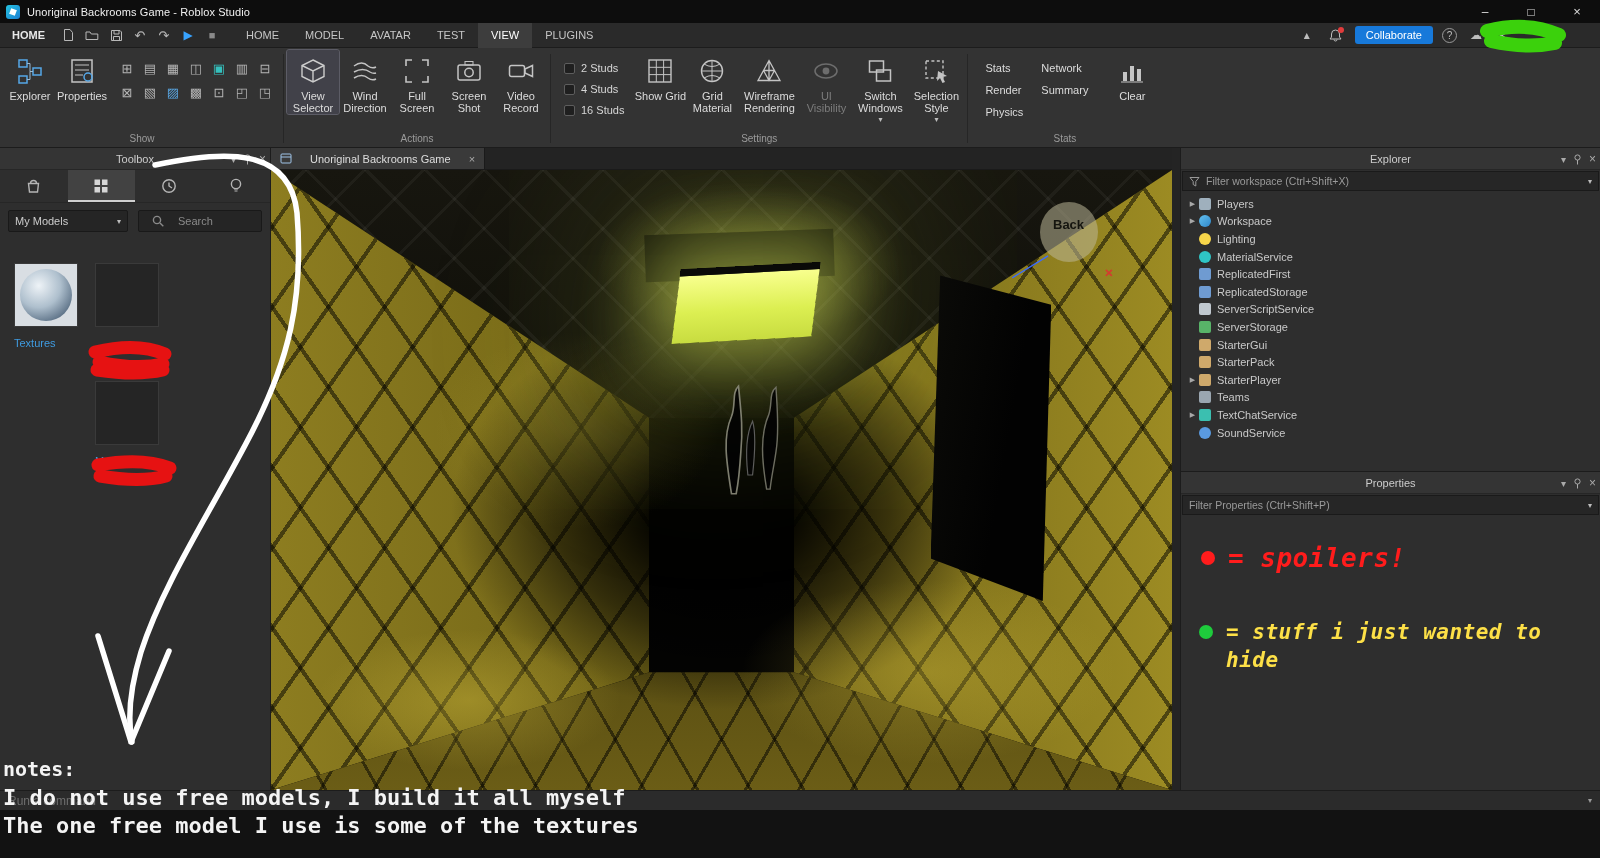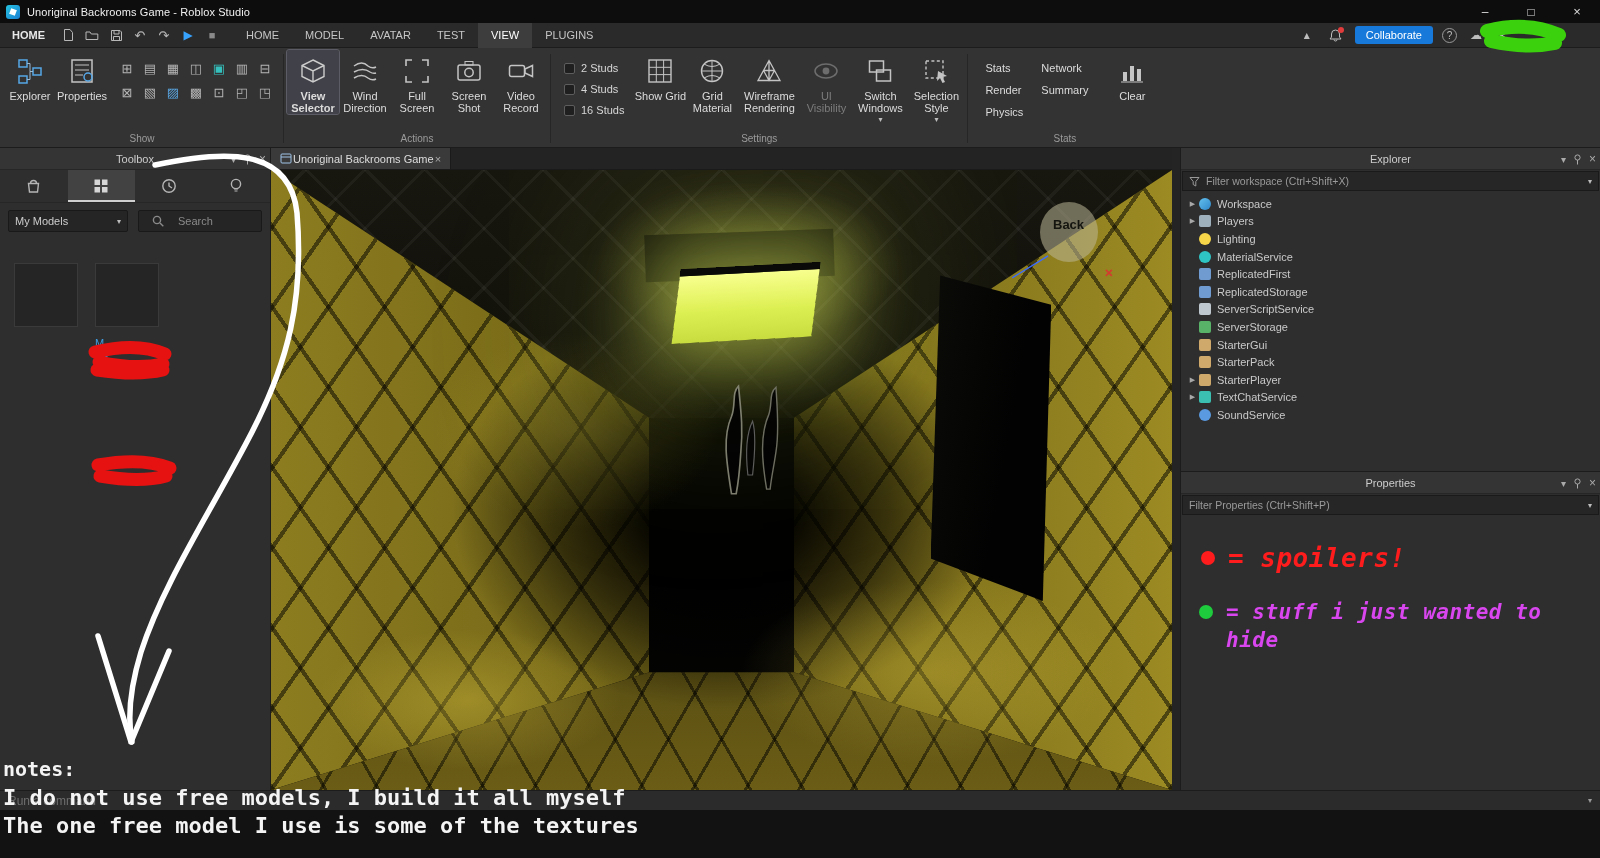--- a/index.html
+++ b/index.html
@@ -32,21 +32,21 @@
   .help-circ{width:15px;height:15px;border-radius:50%;border:1px solid #9a9a9a;color:#bdbdbd;font-size:10px;display:flex;align-items:center;justify-content:center;}
 
   
   .ribbon{height:100px;background:#333333;border-bottom:1px solid #1c1c1c;display:flex;align-items:stretch;padding:2px 4px 0 4px;}
   .rgroup{display:flex;flex-direction:column;}
   .rgroup-content{display:flex;align-items:flex-start;flex:1;}
   .rgroup-label{font-size:10px;color:#9b9b9b;text-align:center;padding:1px 0 3px;}
   .rsep{width:1px;background:#262626;margin:4px 3px;}
   .bigbtn{width:52px;display:flex;flex-direction:column;align-items:center;padding-top:7px;color:#dcdcdc;font-size:11px;text-align:center;line-height:12px;}
   .bigbtn .bicon{margin-bottom:5px;}
-  .bigbtn.active{background:#414149;outline:1px solid #5c5c66;border-radius:2px;font-weight:bold;}
+  .bigbtn.active{background:#414149;outline:1px solid #5c5c66;border-radius:2px;}
   .bigbtn.disabled{opacity:.42;}
   .caret{font-size:8px;color:#bdbdbd;}
   .minigrid{display:grid;grid-template-columns:repeat(7,22px);grid-auto-rows:23px;gap:1px;padding:7px 4px 0 8px;}
   .mini{display:flex;align-items:center;justify-content:center;color:#b5b5b5;font-size:13px;}
   .mini.teal{color:#35c0bd;} .mini.blue{color:#5aa9e6;}
   .studs-col{display:flex;flex-direction:column;gap:9px;padding:12px 10px 0 10px;}
   .stud-row{display:flex;align-items:center;gap:6px;color:#d6d6d6;font-size:11px;white-space:nowrap;}
   .chk{width:11px;height:11px;background:#1f1f1f;border:1px solid #5d5d5d;border-radius:2px;}
   .stats-grid{display:grid;grid-template-columns:auto auto;column-gap:18px;row-gap:10px;padding:12px 12px 0 14px;color:#dcdcdc;font-size:11px;}
   .clearbtn{margin-left:6px;}
@@ -69,21 +69,21 @@
   .tb-item{width:66px;}
   .thumb{width:64px;height:64px;background:#252525;border:1px solid #3a3a3a;}
   .thumb.light{background:#d9dee3;position:relative;}
   .thumb.light::after{content:"";position:absolute;inset:5px;border-radius:50%;background:radial-gradient(circle at 36% 32%,#eef3f7 0%,#aebfcd 45%,#5f7489 78%,#41536a 100%);}
   .tb-label{margin-top:9px;color:#3f9be0;font-size:11px;line-height:15px;}
   .col2{grid-column:2;}
 
   
   .viewport-col{flex:1;display:flex;flex-direction:column;min-width:0;}
   .vtabbar{height:22px;background:#232323;display:flex;align-items:stretch;border-bottom:1px solid #1a1a1a;}
-  .vtab{background:#3a3a3a;color:#dddddd;font-size:11px;display:flex;align-items:center;gap:1px;padding:0 9px;border-right:1px solid #1a1a1a;}
+  .vtab{background:#3a3a3a;color:#dddddd;font-size:11px;display:flex;align-items:center;gap:18px;padding:0 9px;border-right:1px solid #1a1a1a;}
   .vtab .x{color:#a8a8a8;font-size:11px;}
   .scene{flex:1;position:relative;background:#000;overflow:hidden;}
   .sc{position:absolute;}
   .sc-ceiling{inset:0;clip-path:polygon(0 0,100% 0,58% 40%,42% 40%);
     background:
       repeating-linear-gradient(45deg, rgba(255,255,255,.045) 0 3px, transparent 3px 42px),
       repeating-linear-gradient(-45deg, rgba(255,255,255,.045) 0 3px, transparent 3px 42px),
       linear-gradient(to bottom,#17160f 0%,#0a0a06 60%,#050503 100%);}
   .sc-wall-left{inset:0;clip-path:polygon(0 0,42% 40%,42% 81%,0 100%);
     background:
@@ -441,20 +441,24 @@
         <div class="tb-search">
           <svg width="12" height="12">
               <circle cx="5" cy="5" r="3.6" fill="none" stroke="#8a8a8a" stroke-width="1.4"></circle>
               <path d="M8,8 L11.3,11.3" stroke="#8a8a8a" stroke-width="1.4"></path>
             </svg>
           <span>Search</span>
         </div>
       </div>
       <div class="tb-content">
         <div class="tb-item">
+          <div class="thumb light"></div>
+          <div class="tb-label">Textures</div>
+        </div>
+        <div class="tb-item">
           <div class="thumb"></div>
           <div class="tb-label"></div>
         </div>
         <div class="tb-item col2">
           <div class="thumb"></div>
           <div class="tb-label">
             <div>M</div>
             <div>Kit</div>
           </div>
         </div>
@@ -519,27 +523,27 @@
         <div class="filter-row">
           <svg width="11" height="11">
               <path d="M1,1.5 H10 L6.8,5.5 V10 L4.2,8.5 V5.5 Z" fill="none" stroke="#9a9a9a"></path>
             </svg>
           <span>Filter workspace (Ctrl+Shift+X)</span>
           <span class="caret">▾</span>
         </div>
         <div class="tree">
           <div class="trow">
               <span class="tw">▶</span>
+              <span class="ticon ic1"></span>
+              <span>Players</span>
+            </div>
+          <div class="trow">
+              <span class="tw">▶</span>
               <span class="ticon round ic0"></span>
               <span>Workspace</span>
-            </div>
-          <div class="trow">
-              <span class="tw">▶</span>
-              <span class="ticon ic1"></span>
-              <span>Players</span>
             </div>
           <div class="trow">
               <span class="tw"></span>
               <span class="ticon round ic2"></span>
               <span>Lighting</span>
             </div>
           <div class="trow">
               <span class="tw"></span>
               <span class="ticon round ic3"></span>
               <span>MaterialService</span>
@@ -571,20 +575,25 @@
             </div>
           <div class="trow">
               <span class="tw"></span>
               <span class="ticon ic10"></span>
               <span>StarterPack</span>
             </div>
           <div class="trow">
               <span class="tw">▶</span>
               <span class="ticon ic11"></span>
               <span>StarterPlayer</span>
+            </div>
+          <div class="trow">
+              <span class="tw"></span>
+              <span class="ticon ic12"></span>
+              <span>Teams</span>
             </div>
           <div class="trow">
               <span class="tw">▶</span>
               <span class="ticon ic14"></span>
               <span>TextChatService</span>
             </div>
           <div class="trow">
               <span class="tw"></span>
               <span class="ticon round ic13"></span>
               <span>SoundService</span>
@@ -606,21 +615,21 @@
         </div>
         <div class="filter-row">
           <span>Filter Properties (Ctrl+Shift+P)</span>
           <span class="caret">▾</span>
         </div>
         <div class="props-body">
           <div class="anno anno-red" style="color:#ff1c1c;">
             <span class="dot" style="background:#ff1c1c;"></span>
             <span>= spoilers!</span>
           </div>
-          <div class="anno anno-green" style="color:#d946ef;">
+          <div class="anno anno-green" style="color:#fde047;margin-top:20px;">
             <span class="dot" style="background:#1ecb3c;"></span>
             <span>= stuff i just wanted to hide</span>
           </div>
         </div>
       </div>
     </div>
   </div>
 
   <div class="commandbar">
     <span>Run a command</span>

